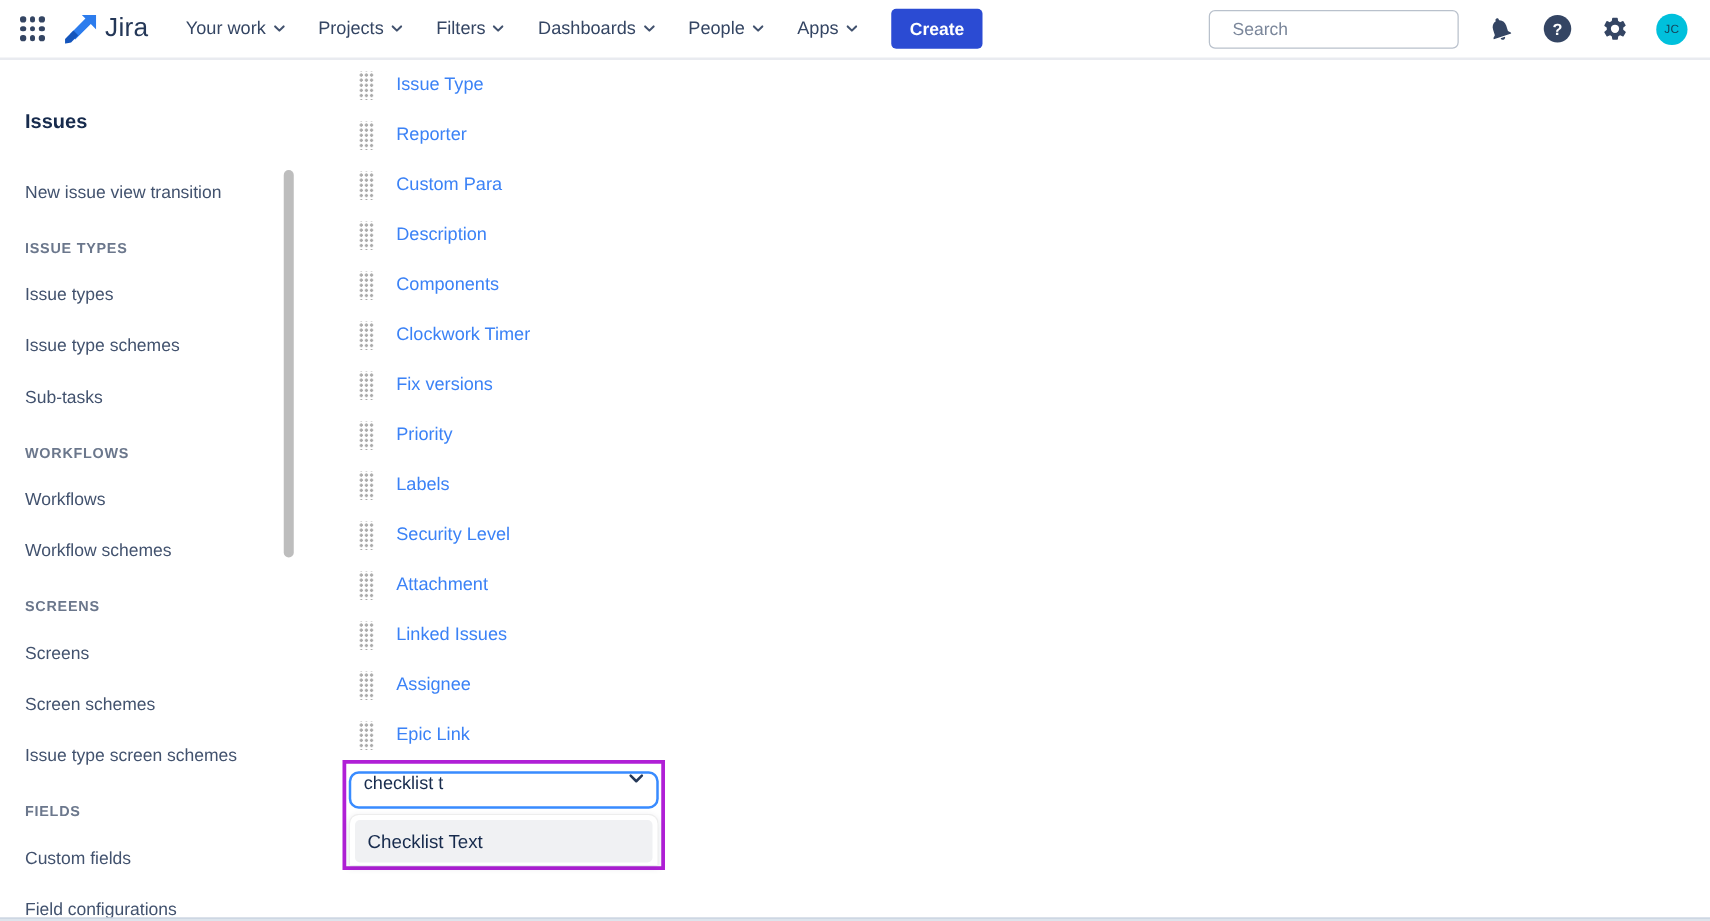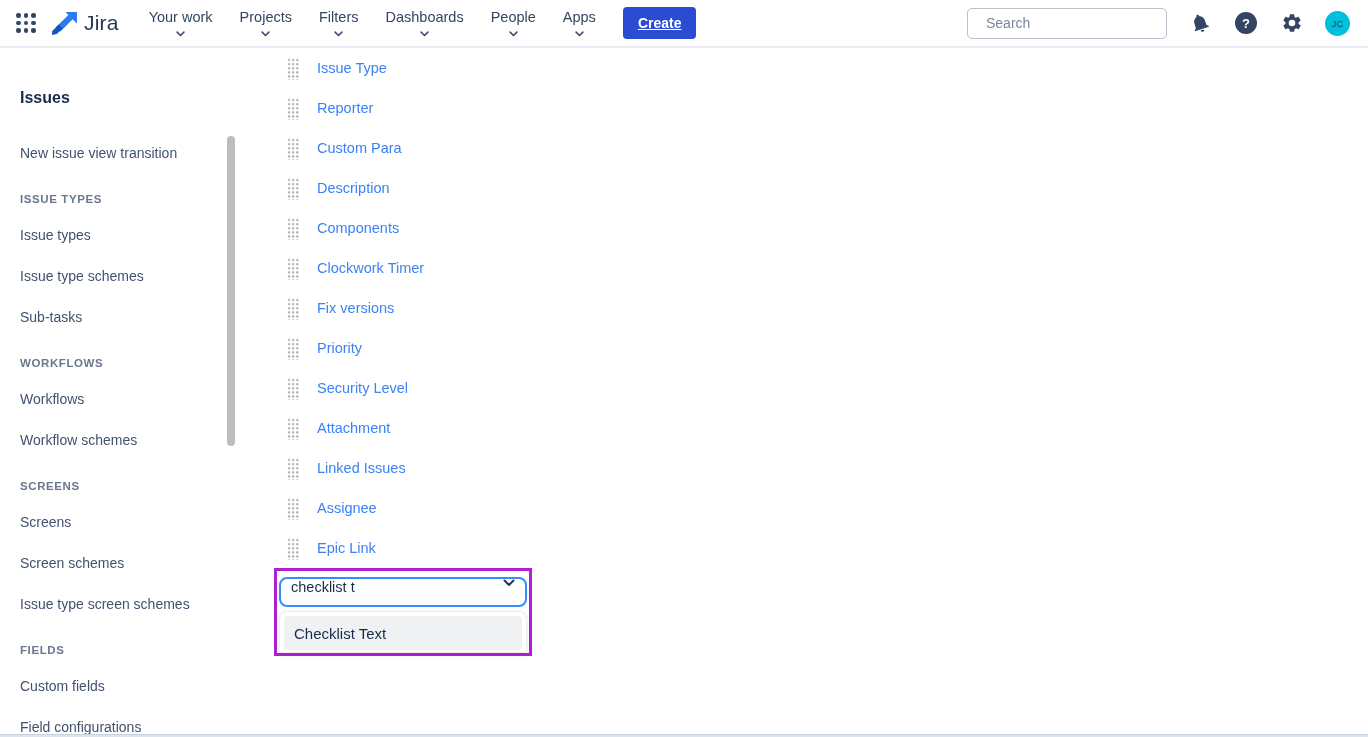--- a/index.html
+++ b/index.html
@@ -10,25 +10,25 @@
   
   .topnav { position:absolute; top:0; left:0; right:0; height:48px;
             display:flex; align-items:center; padding:0 18px 0 16px;
             border-bottom:2px solid #e9ebf0; background:#fff; }
   .grid-icon { width:20px; height:20px; display:grid;
                grid-template-columns:repeat(3,1fr); gap:2.5px; margin-right:16px; cursor:pointer; }
   .grid-icon span { width:4.5px; height:4.5px; border-radius:50%; background:#344563; }
   .logo { display:flex; align-items:center; gap:7px; margin-right:30px; cursor:pointer; }
   .logo-text { font-size:21px; font-weight:500; color:#253858; letter-spacing:.2px; }
   .nav-item { display:flex; align-items:center; gap:6px; margin-right:27px;
-              font-size:14.5px; font-weight:500; color:#344563; cursor:pointer;flex-direction:column; }
+              font-size:14.5px; font-weight:500; color:#344563; cursor:pointer; }
   .chev { width:9px; height:6px; }
   .create-btn { background:var(--create-blue,#2b4bd3); color:#fff; font-weight:700;
                 font-size:14px; border:none; border-radius:4px; padding:8px 15px;
-                cursor:pointer; font-family:inherit;text-decoration:underline; }
+                cursor:pointer; font-family:inherit; }
   .nav-right { margin-left:auto; display:flex; align-items:center; gap:20px; }
   .search-box { display:flex; align-items:center; gap:8px; width:200px; height:31px;
                 border:1.5px solid #b9c1cc; border-radius:5px; padding:0 10px; background:#fff; }
   .search-box input { border:none; outline:none; flex:1; font-size:14px; color:#253858;
                       font-family:inherit; background:transparent; }
   .search-box input::placeholder { color:#7a869a; }
   .icon-btn { width:26px; height:26px; display:flex; align-items:center; justify-content:center; cursor:pointer; }
   .help-circle { width:22px; height:22px; border-radius:50%; background:#344563; color:#fff;
                  font-size:13px; font-weight:700; display:flex; align-items:center; justify-content:center; }
   .help-circle::before { content:"?"; }
@@ -215,20 +215,24 @@
         <div class="field-row">
     <div class="drag-handle"></div>
     <span class="field-label">Fix versions</span>
   </div>
         <div class="field-row">
     <div class="drag-handle"></div>
     <span class="field-label">Priority</span>
   </div>
         <div class="field-row">
     <div class="drag-handle"></div>
+    <span class="field-label">Labels</span>
+  </div>
+        <div class="field-row">
+    <div class="drag-handle"></div>
     <span class="field-label">Security Level</span>
   </div>
         <div class="field-row">
     <div class="drag-handle"></div>
     <span class="field-label">Attachment</span>
   </div>
         <div class="field-row">
     <div class="drag-handle"></div>
     <span class="field-label">Linked Issues</span>
   </div>

